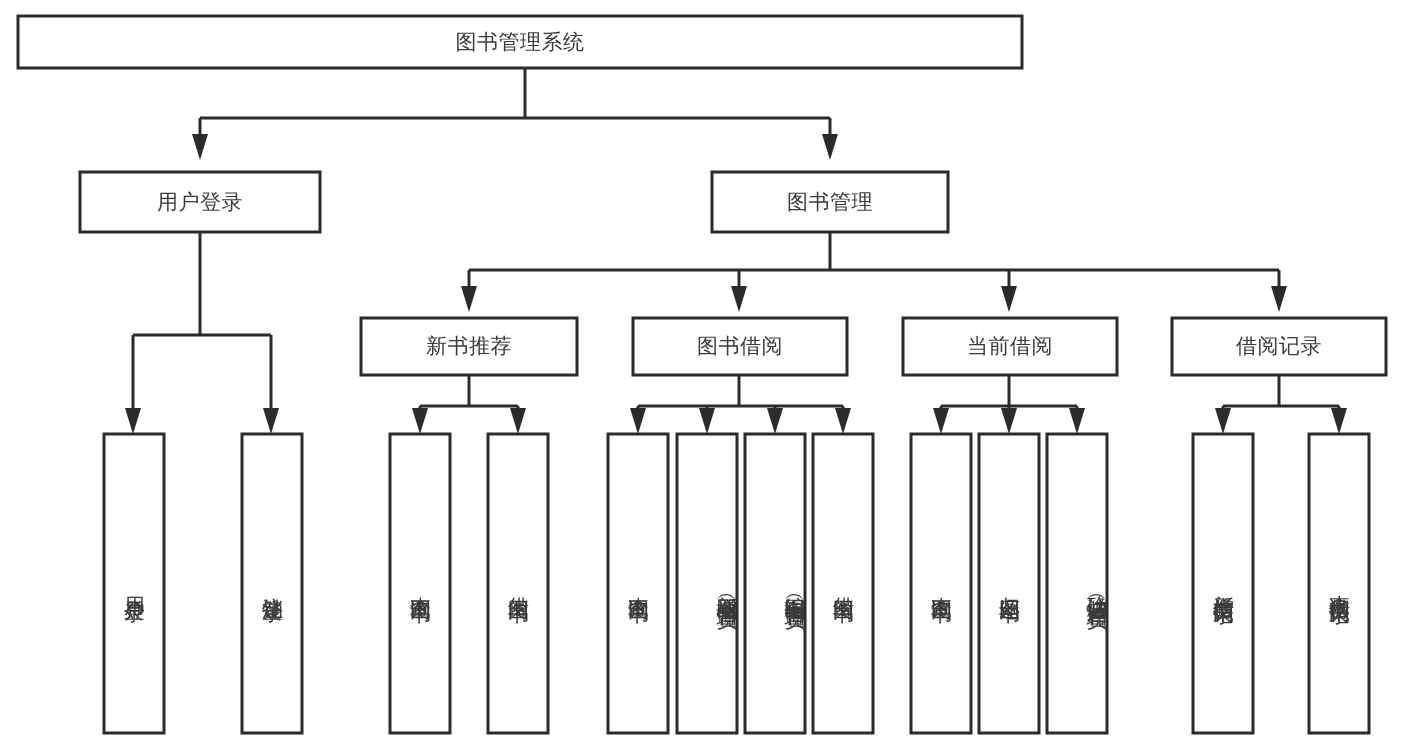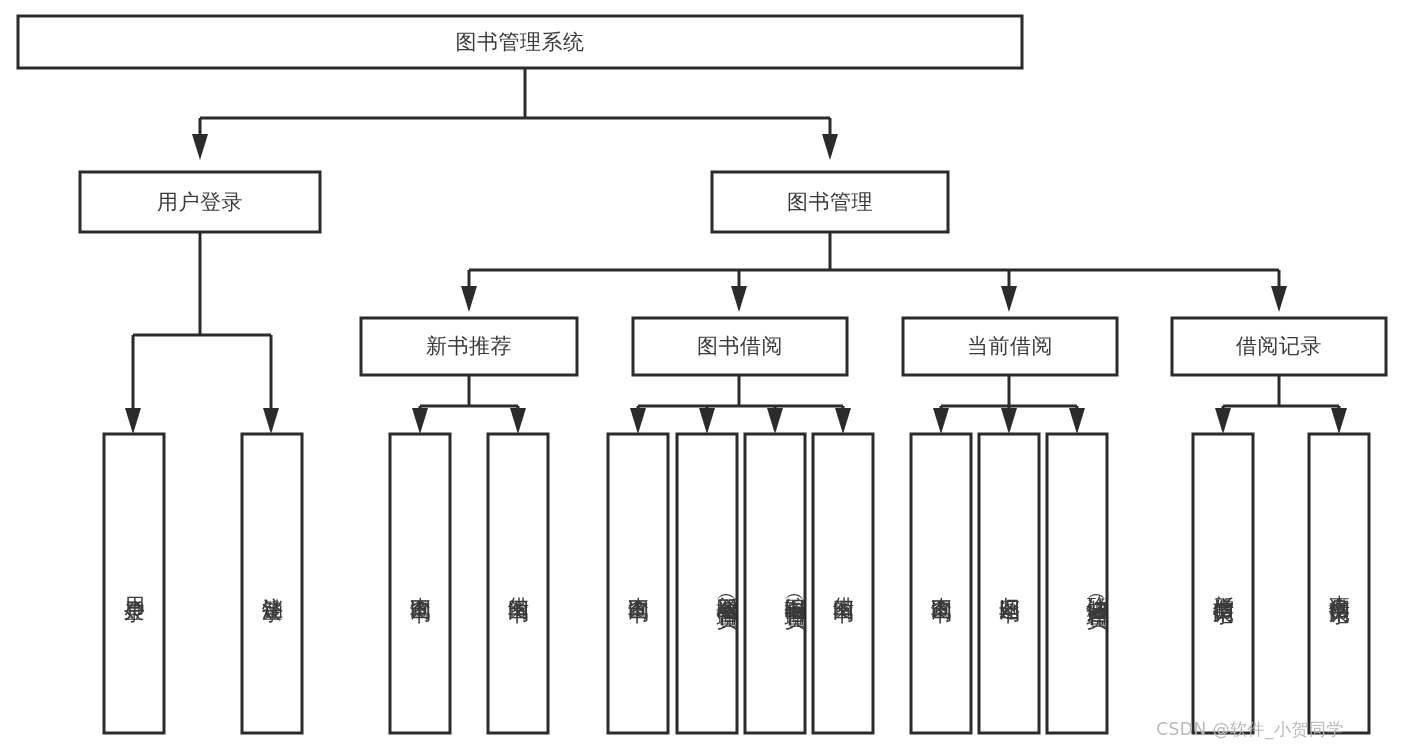--- a/index.html
+++ b/index.html
@@ -229,14 +229,13 @@
   <div class="node-label-v" style="left:745px; top:434px; width:60px; height:299px; align-items:flex-start; padding-top:8px; box-sizing:border-box;">编辑图书（管理员）</div>
   <div class="node-label-v" style="left:813px; top:434px; width:60px; height:299px;">借阅图书</div>
 
   <div class="node-label-v" style="left:911px; top:434px; width:60px; height:299px;">查询图书</div>
   <div class="node-label-v" style="left:979px; top:434px; width:60px; height:299px;">归还图书</div>
   <div class="node-label-v" style="left:1047px; top:434px; width:60px; height:299px; align-items:flex-start; padding-top:8px; box-sizing:border-box;">确认归还（管理员）</div>
 
   <div class="node-label-v" style="left:1193px; top:434px; width:60px; height:299px;">新增借阅记录</div>
   <div class="node-label-v" style="left:1309px; top:434px; width:60px; height:299px;">查询借阅记录</div>
 
-  <div class="watermark">CSDN @软件_小贺同学</div>
 </div>
 
 </body></html>

